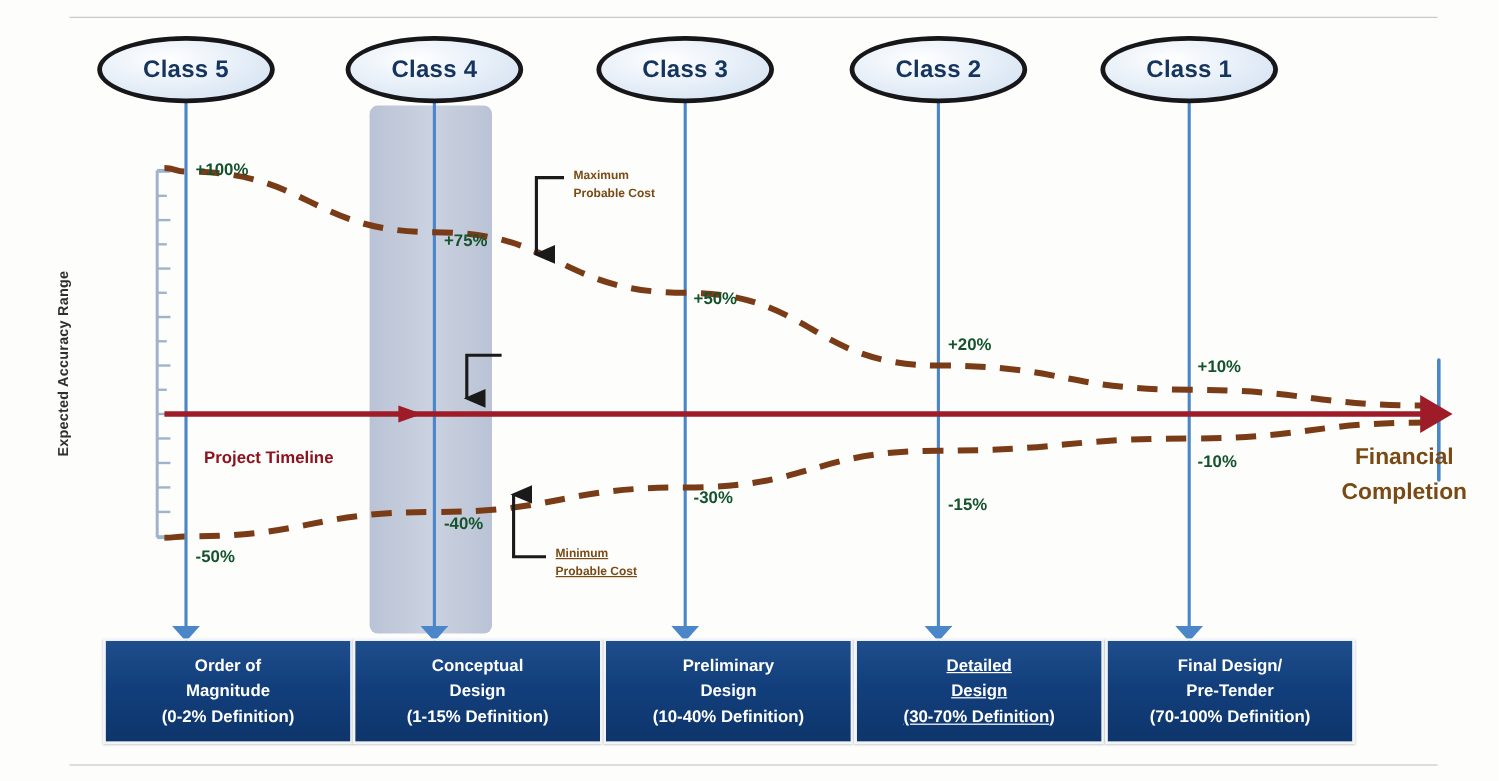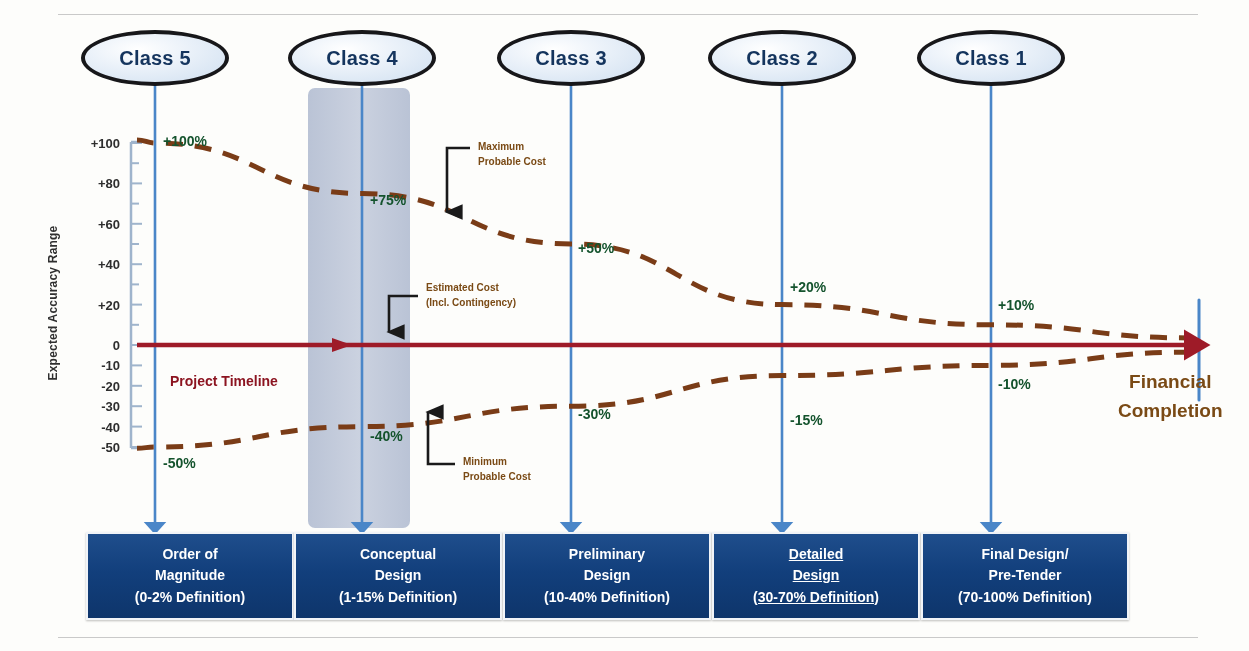--- a/index.html
+++ b/index.html
@@ -220,33 +220,20 @@
 
     <path d="M332,338 L352,345 L332,352 Z" fill="#9e1b28"></path>
 
     <path d="M470,148 L447,148 L447,212" fill="none" stroke="#1a1a1a" stroke-width="2.6" marker-end="url(#blackArrow)"></path>
 
     <path d="M418,296 L389,296 L389,332" fill="none" stroke="#1a1a1a" stroke-width="2.6" marker-end="url(#blackArrow)"></path>
 
     <path d="M455,464 L428,464 L428,412" fill="none" stroke="#1a1a1a" stroke-width="2.6" marker-end="url(#blackArrowUp)"></path>
   </svg>
 
-  <div id="tick-labels">
-      <div class="tick-label" style="top: 143px;">+100</div>
-      <div class="tick-label" style="top: 183.4px;">+80</div>
-      <div class="tick-label" style="top: 223.8px;">+60</div>
-      <div class="tick-label" style="top: 264.2px;">+40</div>
-      <div class="tick-label" style="top: 304.6px;">+20</div>
-      <div class="tick-label" style="top: 345px;">0</div>
-      <div class="tick-label" style="top: 365.4px;">-10</div>
-      <div class="tick-label" style="top: 385.8px;">-20</div>
-      <div class="tick-label" style="top: 406.2px;">-30</div>
-      <div class="tick-label" style="top: 426.6px;">-40</div>
-      <div class="tick-label" style="top: 447px;">-50</div>
-    </div>
 
   <div id="axis-title">Expected Accuracy Range</div>
 
   <div id="gates">
       <div class="gate" style="left: 155px; top: 30px;">
         <div class="gate-label">Class 5</div>
       </div>
       <div class="gate" style="left: 362px; top: 30px;">
         <div class="gate-label">Class 4</div>
       </div>
@@ -272,26 +259,22 @@
       <div class="pct" style="left: 578px; top: 406px;">-30%</div>
       <div class="pct" style="left: 790px; top: 393px; margin-top: 19px;">-15%</div>
       <div class="pct" style="left: 998px; top: 376px;">-10%</div>
     </div>
 
   <div class="note" style="left:478px; top:140px;">
     <div>Maximum</div>
     <div>Probable Cost</div>
   </div>
 
-  <div class="note" style="left:426px; top:281px;">
-    <div>Estimated Cost</div>
-    <div>(Incl. Contingency)</div>
-  </div>
-
-  <div class="note" style="left:463px; top:455px;">
+
+  <div class="note" style="left:463px; top:455px;text-decoration:underline;">
     <div>Minimum</div>
     <div>Probable Cost</div>
   </div>
 
   <div class="note-red" style="left:170px; top:373px;">Project Timeline</div>
 
   <div class="note-fin" style="left:1118px; top:368px;">
     <div>Financial</div>
     <div>Completion</div>
   </div>

